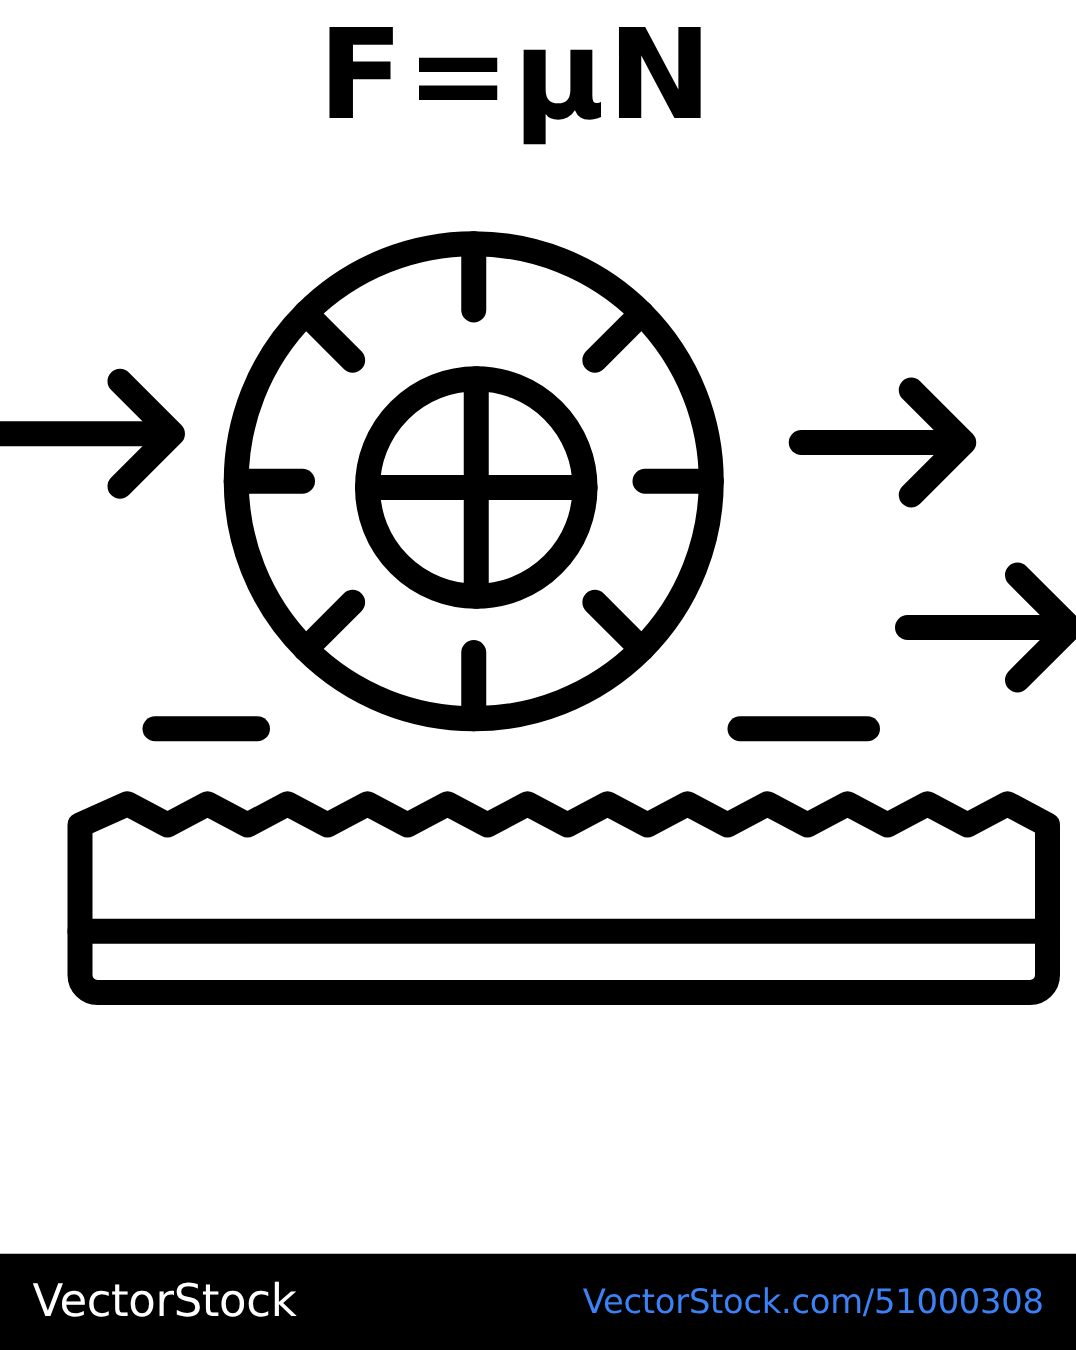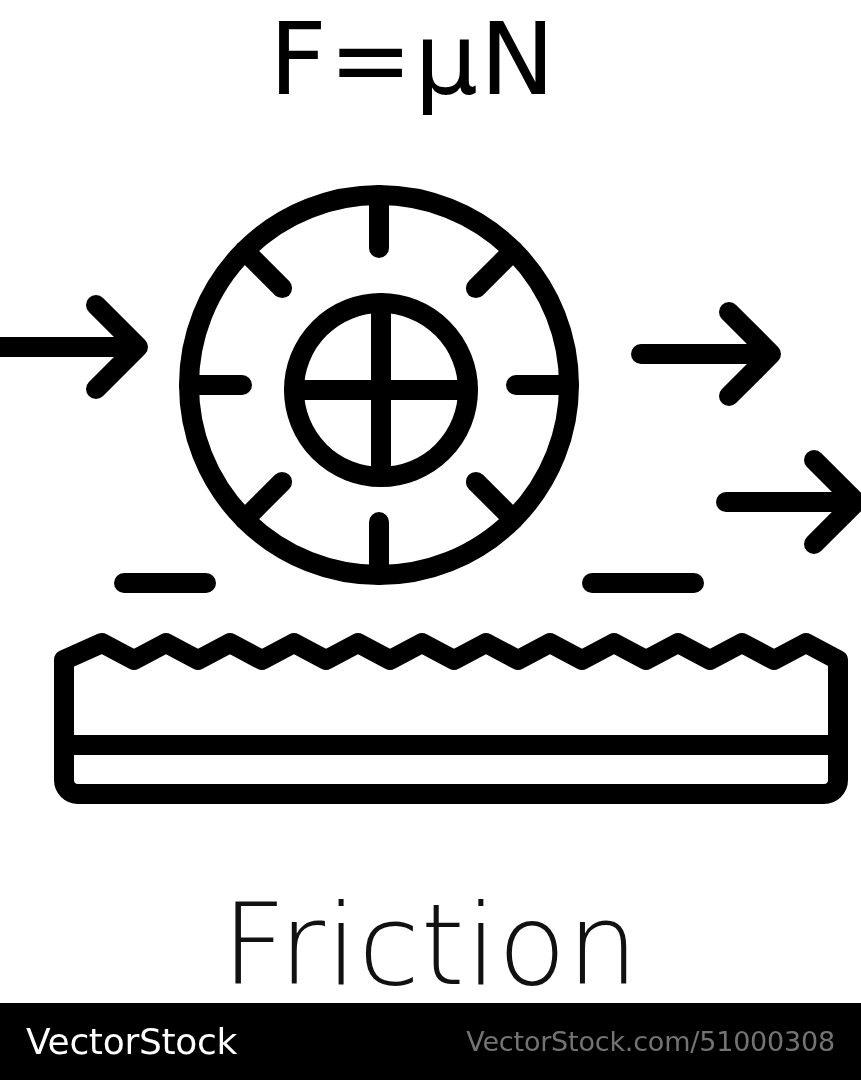--- a/index.html
+++ b/index.html
@@ -22,21 +22,21 @@
   .formula {
     position: absolute;
     left: 0;
     top: 0;
     width: 826px;
     height: 120px;
     display: flex;
     align-items: center;
     justify-content: center;
     font-family: "DejaVu Sans", sans-serif;
-    font-weight: 400;
+    font-weight: 700;
     font-size: 100px;
     letter-spacing: 2px;
     color: #000000;
     line-height: 1;
     user-select: none;
     text-align: center;
   }
 
   
   #artwork {
@@ -83,21 +83,21 @@
   }
   .footer-brand {
     color: #ffffff;
     font-family: "DejaVu Sans", sans-serif;
     font-size: 36px;
     font-weight: 400;
     letter-spacing: -0.3px;
     white-space: nowrap;
   }
   .footer-url {
-    color: #737373;
+    color: #3b82f6;
     font-family: "DejaVu Sans", sans-serif;
     font-size: 27px;
     font-weight: 400;
     letter-spacing: -0.2px;
     white-space: nowrap;
   }
 </style>
 </head>
 <body>
 
@@ -192,20 +192,19 @@
                  L 134 660
                  L 102 643
                  L 64 660 Z"></path>
 
         <line x1="64" y1="745" x2="838" y2="745"></line>
       </g>
 
     </g>
   </svg>
 
-  <div class="caption">Friction</div>
 
   <div class="footer">
     <span class="footer-brand">VectorStock</span>
     <span class="footer-url">VectorStock.com/51000308</span>
   </div>
 
 </div>
 
 </body></html>

